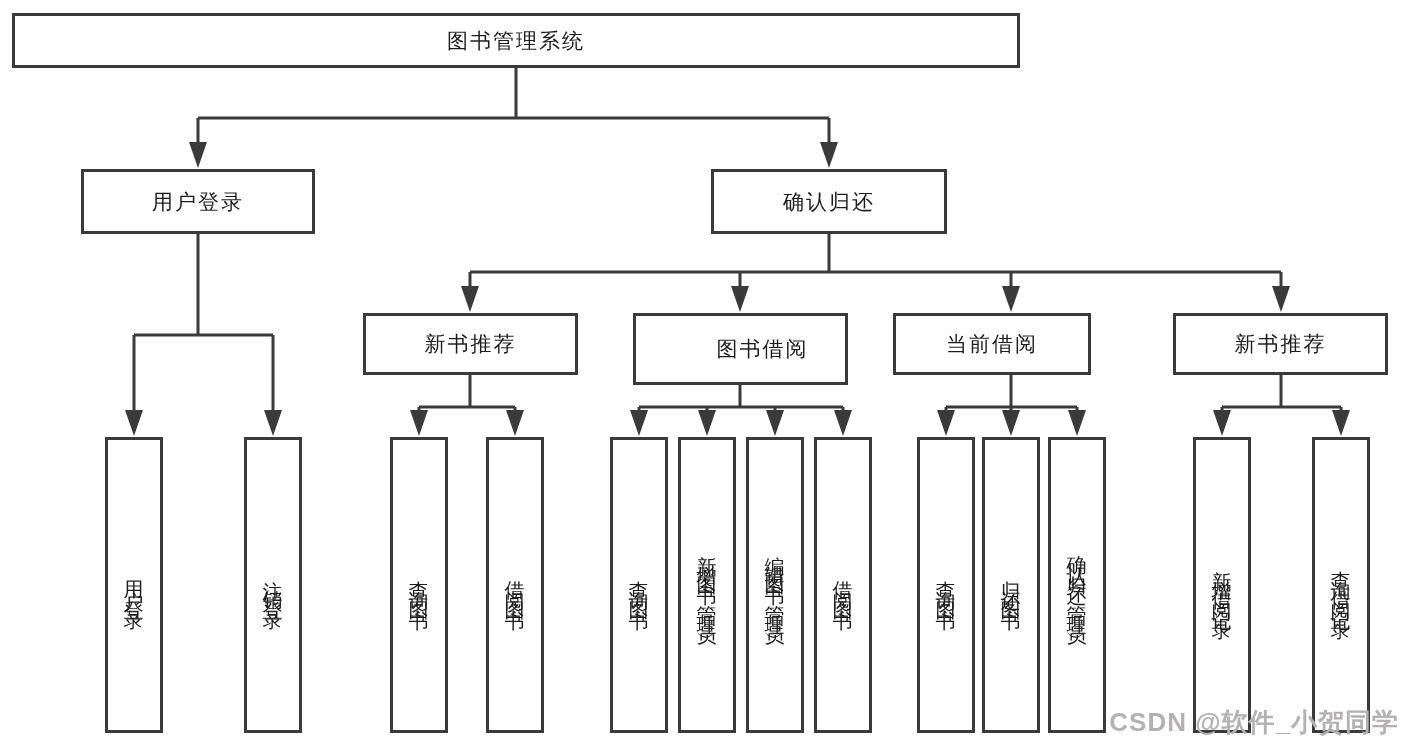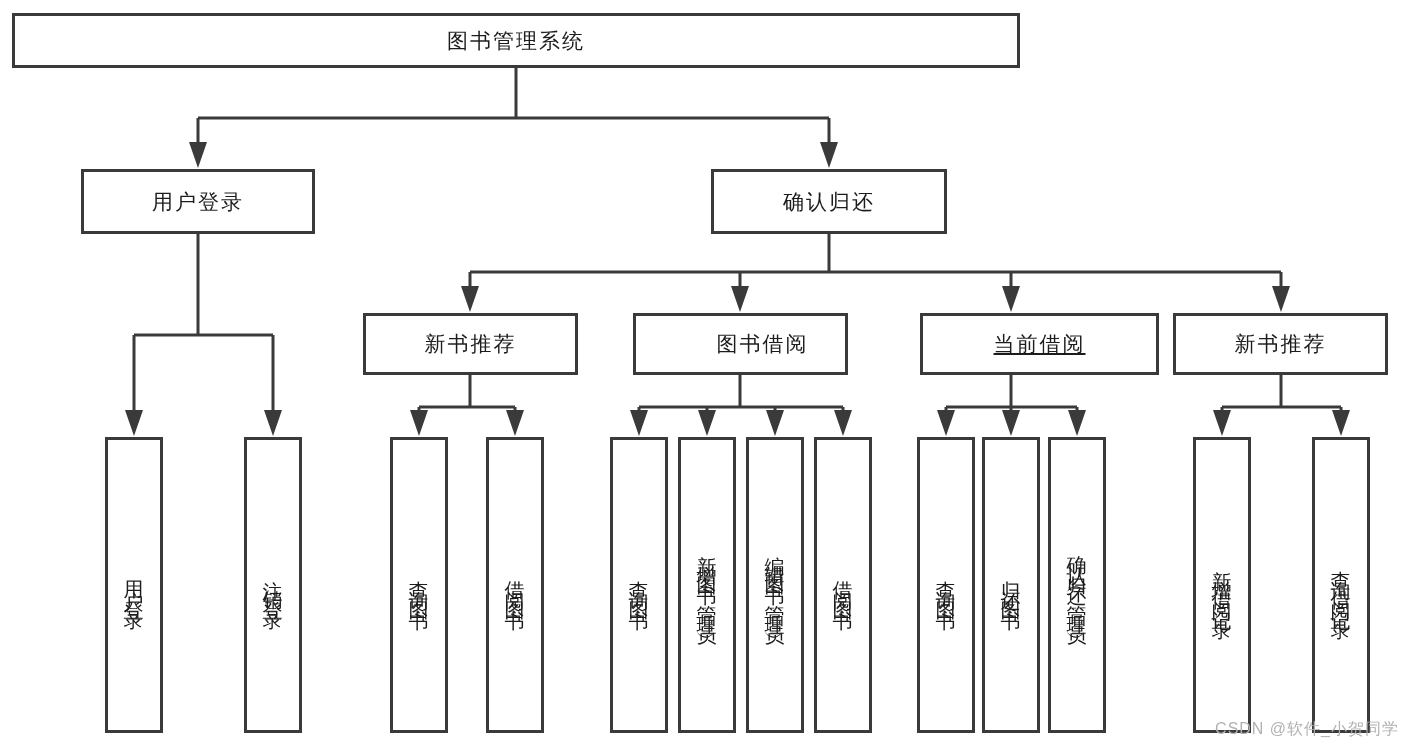--- a/index.html
+++ b/index.html
@@ -44,25 +44,26 @@
     text-orientation: mixed;
     font-size: 20px;
     letter-spacing: 10px;
     line-height: 1;
     white-space: nowrap;
   }
   .watermark {
     position: absolute;
     right: 6px;
     bottom: 7px;
-    font-size: 16px;
+    font-size: 26px;
     letter-spacing: 1px;
     color: #b3b1b1;
     z-index: 5;
     white-space: nowrap;
+    font-weight: bold;
   }
 </style>
 </head>
 <body>
 
 <div class="stage">
 
   <svg class="connector-layer" viewBox="0 0 1405 747" xmlns="http://www.w3.org/2000/svg">
     <g stroke="#3a3a3a" stroke-width="3" fill="none">
       <path d="M516 68 L516 118 M198 118 L829 118 M198 118 L198 148 M829 118 L829 148"></path>
@@ -125,22 +126,22 @@
       <polygon points="1332,410 1350,410 1341,436"></polygon>
     </g>
   </svg>
 
   <div class="node hbox" style="left:12px; top:13px; width:1008px; height:55px;">图书管理系统</div>
 
   <div class="node hbox" style="left:81px; top:169px; width:234px; height:65px;">用户登录</div>
   <div class="node hbox" style="left:711px; top:169px; width:236px; height:65px;">确认归还</div>
 
   <div class="node hbox" style="left:363px; top:313px; width:215px; height:62px;">新书推荐</div>
-  <div class="node hbox" style="left:633px; top:313px; width:215px; height:62px;padding-left:44px;">图书借阅</div>
-  <div class="node hbox" style="left:920px; top:313px; width:239px; height:62px;text-decoration:underline;">当前借阅</div>
+  <div class="node hbox" style="left:633px; top:313px; width:215px; height:72px;padding-left:44px;">图书借阅</div>
+  <div class="node hbox" style="left:893px; top:313px; width:198px; height:62px;">当前借阅</div>
   <div class="node hbox" style="left:1173px; top:313px; width:215px; height:62px;">新书推荐</div>
 
   <div class="node vbox" style="left:105px; top:437px; width:58px; height:296px;">用户登录</div>
   <div class="node vbox" style="left:244px; top:437px; width:58px; height:296px;">注销登录</div>
 
   <div class="node vbox" style="left:390px; top:437px; width:58px; height:296px;">查询图书</div>
   <div class="node vbox" style="left:486px; top:437px; width:58px; height:296px;">借阅图书</div>
 
   <div class="node vbox" style="left:610px; top:437px; width:58px; height:296px;">查询图书</div>
   <div class="node vbox" style="left:678px; top:437px; width:58px; height:296px;">新增图书（管理员）</div>

